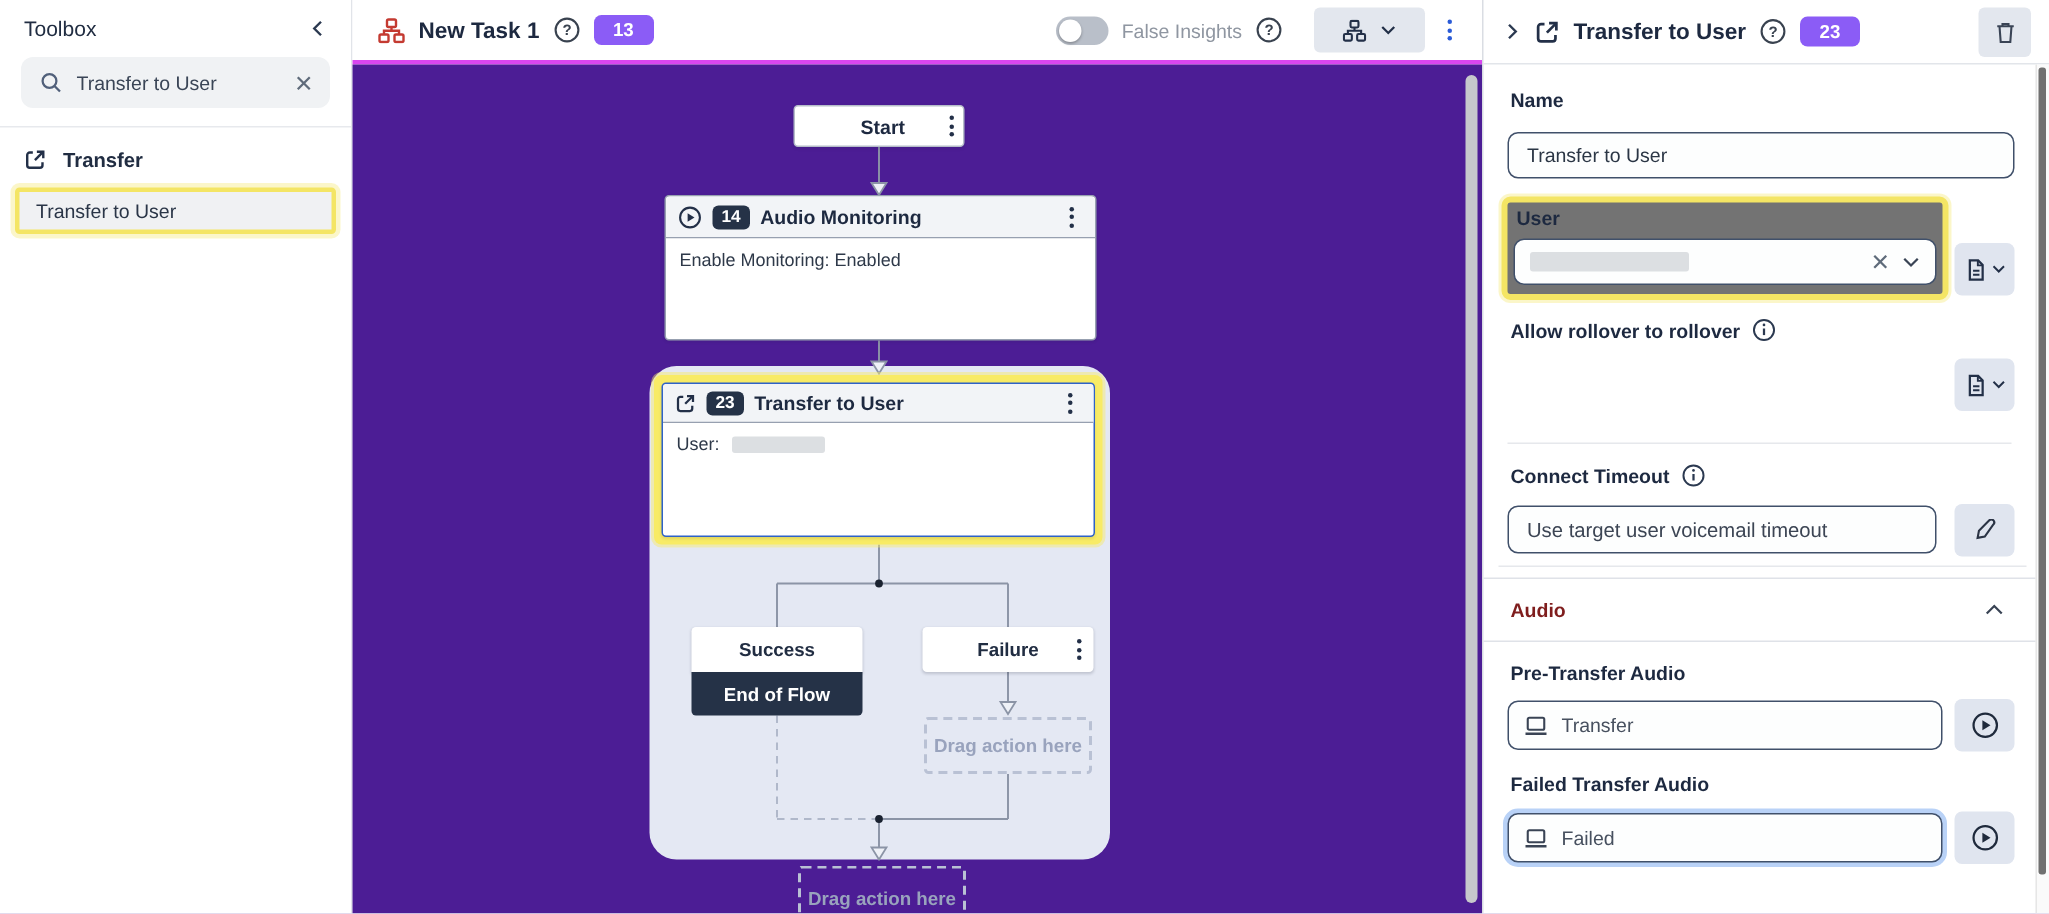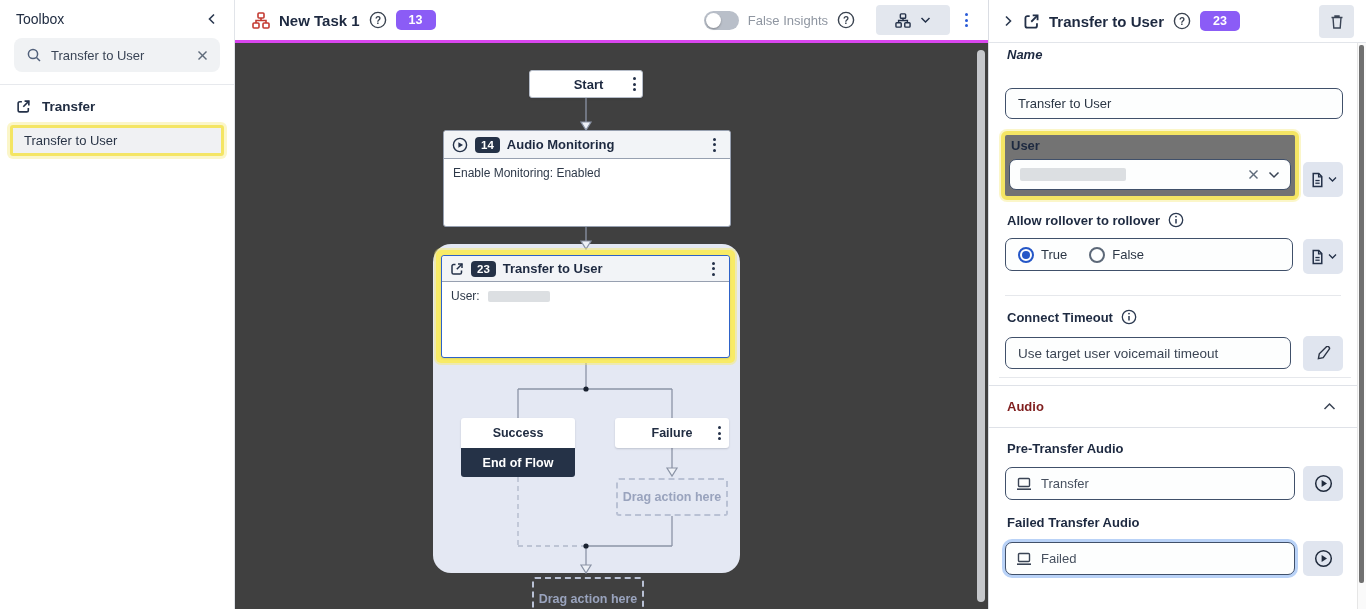--- a/index.html
+++ b/index.html
@@ -34,21 +34,21 @@
   .toggle { width:35px; height:19px; background:#b9bfc9; border-radius:10px; position:relative; cursor:pointer; }
   .toggle .knob { position:absolute; left:2px; top:2px; width:15px; height:15px; background:#fff; border-radius:50%;
     box-shadow:0 1px 2px rgba(0,0,0,.3); }
   .hdr-drop { width:74px; height:30px; background:#e3e7ee; border-radius:4px; display:flex; align-items:center;
     justify-content:center; gap:9px; margin-left:12px; cursor:pointer; border:none; }
   .kebab { display:flex; flex-direction:column; gap:2.5px; padding:4px 6px; cursor:pointer; background:none; border:none; }
   .kebab i { width:3px; height:3px; border-radius:50%; background:#233048; }
   .kebab.blue i { background:#2a5bd7; }
 
   
-  #canvas { position:absolute; left:235px; top:43px; width:753px; height:566px; background:#404040; overflow:hidden; }
+  #canvas { position:absolute; left:235px; top:43px; width:753px; height:566px; background:#4c1d95; overflow:hidden; }
   #sel-zone { position:absolute; left:198px; top:201px; width:307px; height:329px; background:#e4e8f3;
     border-radius:18px; z-index:1; }
   #wires { position:absolute; left:0; top:0; z-index:2; }
   .node { position:absolute; background:#fff; border:1px solid #97a0b0; border-radius:3px;
     box-shadow:0 1px 2px rgba(20,30,50,.1); z-index:3; cursor:pointer; }
   .node-head { display:flex; align-items:center; gap:7px; padding:0 8px; height:28px; background:#f2f4f7;
     border-bottom:1px solid #97a0b0; border-radius:3px 3px 0 0; }
   .small-badge { background:#253247; color:#fff; font-weight:bold; font-size:11.5px; border-radius:4px; padding:2px 6px; }
   .node-title { font-weight:bold; font-size:13px; color:#1d2940; flex:1; white-space:nowrap; }
   .node-body { padding:7px 9px; font-size:12px; color:#2e3949; }
@@ -364,21 +364,21 @@
       <span class="badge">23</span>
       <button class="trash-btn">
         <span>
           <svg class="ic" width="16" height="17" viewBox="0 0 16 17">
               <path d="M2.5 4.5 H13.5 M6 4.5 V3 H10 V4.5 M4 4.5 L4.8 15 H11.2 L12 4.5" fill="none" stroke="#3a4455" stroke-width="1.4"></path>
             </svg>
         </span>
       </button>
     </div>
 
-    <span class="flabel" style="top:47px;font-style:italic;">Name</span>
+    <span class="flabel" style="top:59px;">Name</span>
     <input class="field" id="name-input" value="Transfer to User" style="">
 
     <div id="user-zone">
       <span class="zlabel">User</span>
       <div id="user-combo">
         <span class="redacted" style="width:106px;height:13px;"></span>
         <span style="flex:1;"></span>
         <button class="icon-btn">
           <span>
             <svg class="ic" width="11" height="11" viewBox="0 0 11 11">
@@ -413,30 +413,20 @@
     <span class="flabel" style="top:212px;">
       <span>Allow rollover to rollover</span>
       <span>
         <svg class="ic" width="16" height="16" viewBox="0 0 16 16">
             <circle cx="8" cy="8" r="6.7" fill="none" stroke="#2b3950" stroke-width="1.3"></circle>
             <line x1="8" y1="7" x2="8" y2="11.4" stroke="#2b3950" stroke-width="1.5"></line>
             <circle cx="8" cy="4.6" r="0.9" fill="#2b3950"></circle>
           </svg>
       </span>
     </span>
-    <div class="field" id="radio-box">
-      <span class="radio-opt">
-        <span class="radio sel"></span>
-        <span>True</span>
-      </span>
-      <span class="radio-opt">
-        <span class="radio"></span>
-        <span>False</span>
-      </span>
-    </div>
     <button class="side-btn" style="top:239px;">
       <span>
         <svg class="ic" width="15" height="16" viewBox="0 0 14 15">
             <path d="M3 1.5 H8.2 L11 4.3 V13.5 H3 Z" fill="none" stroke="#233048" stroke-width="1.4"></path>
             <polyline points="8,1.7 8,4.6 10.9,4.6" fill="none" stroke="#233048" stroke-width="1.2"></polyline>
             <line x1="5" y1="8" x2="9" y2="8" stroke="#233048" stroke-width="1.2"></line>
             <line x1="5" y1="10.5" x2="9" y2="10.5" stroke="#233048" stroke-width="1.2"></line>
           </svg>
       </span>
       <span>

